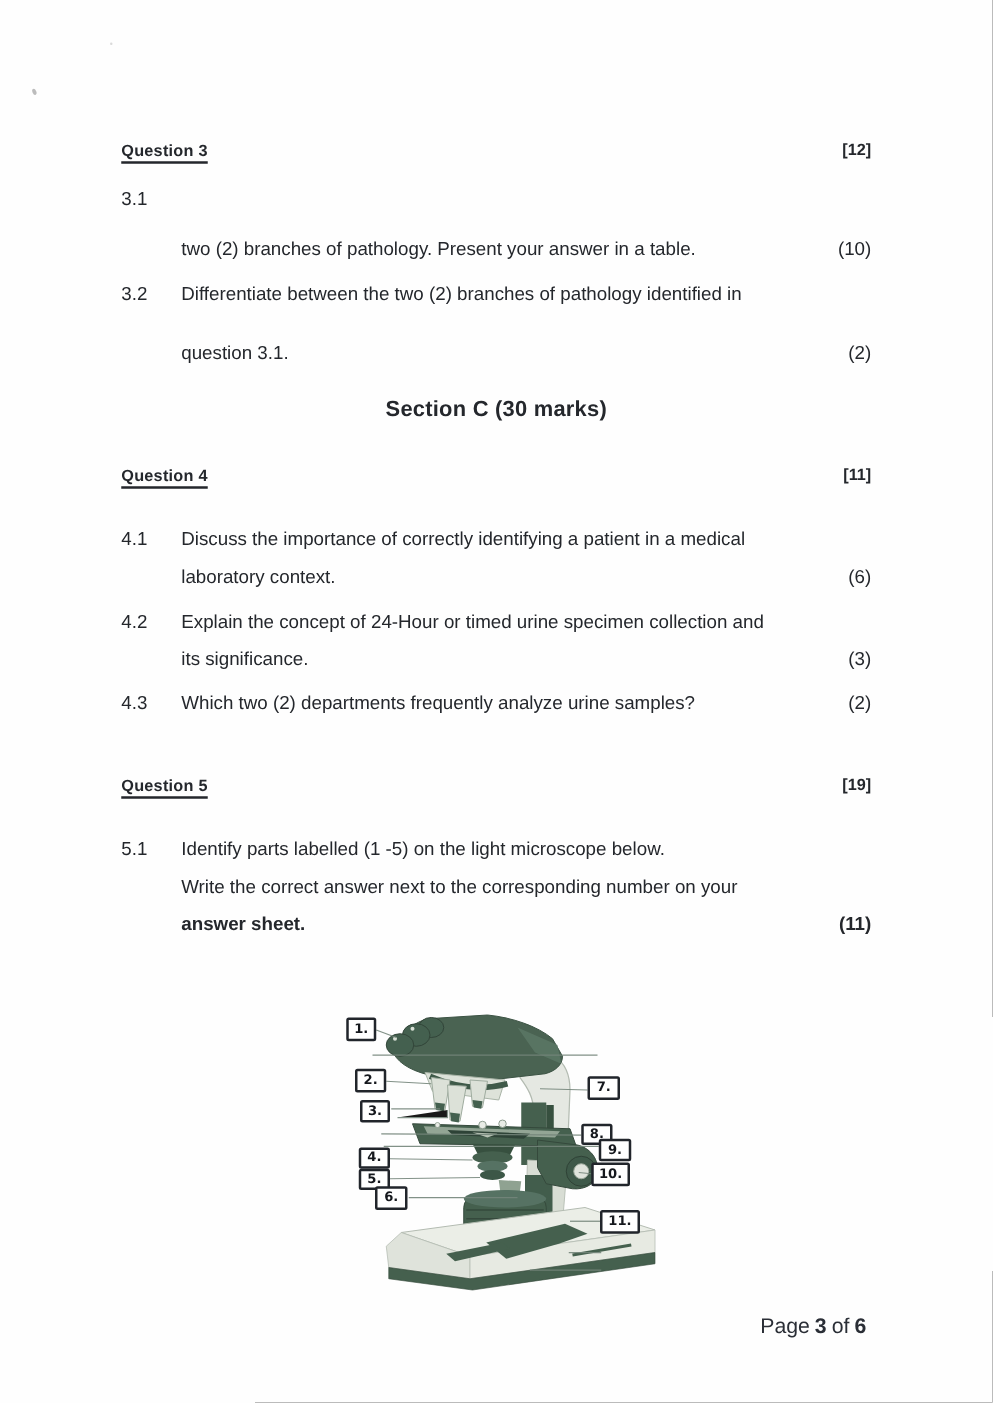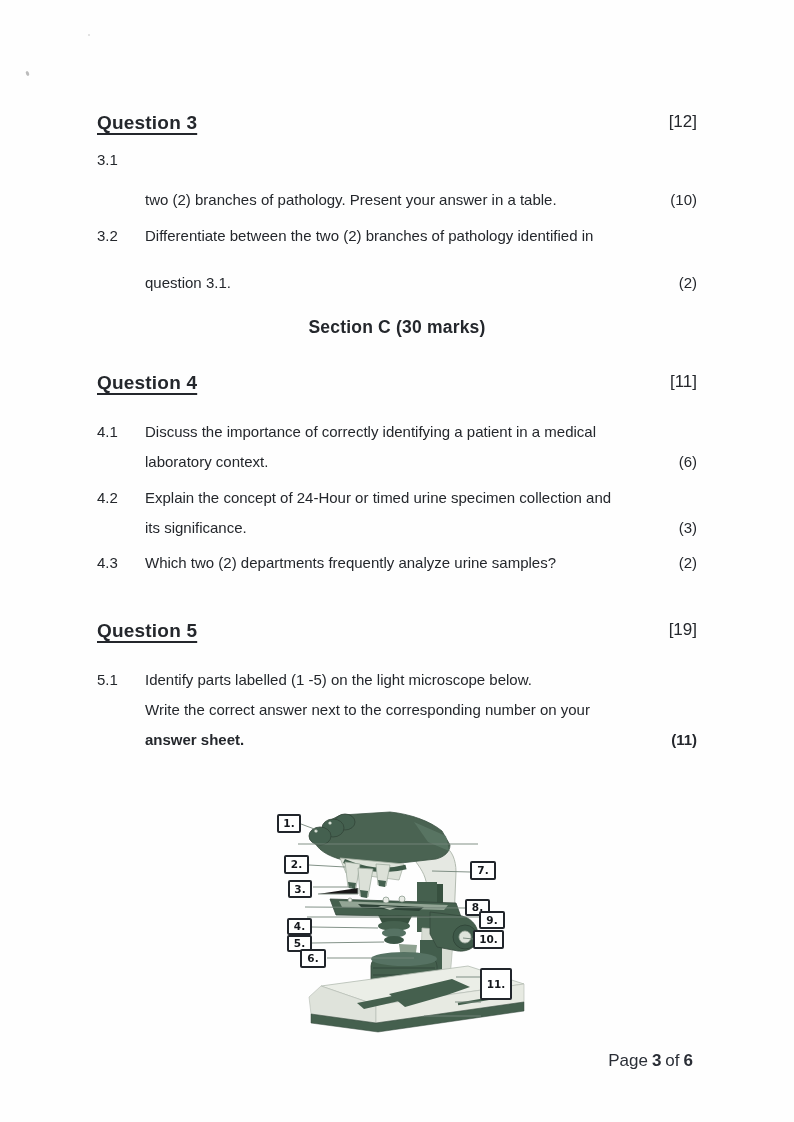--- a/index.html
+++ b/index.html
@@ -7,24 +7,24 @@
     position:relative;width:794px;height:1122px;background:#fefefe;
     font-family:"Liberation Sans",sans-serif;color:#24272c;overflow:hidden;
     margin:0 auto;
   }
   .speck{position:absolute;background:#a5a5a5;border-radius:50%;}
   .speck1{left:26px;top:71px;width:3px;height:5px;transform:rotate(-25deg);opacity:.75;}
   .speck2{left:88px;top:34px;width:2px;height:2px;opacity:.4;}
 
   .qheading{position:absolute;left:97px;right:97px;height:26px;}
   .qheading .ht{
-    font-weight:bold;font-size:19px;letter-spacing:.2px;
+    font-weight:bold;font-size:13px;letter-spacing:.2px;
     text-decoration:underline;text-decoration-thickness:2px;text-underline-offset:4px;
   }
-  .qheading .hm{position:absolute;right:0;top:0;font-weight:normal;font-size:17px;}
+  .qheading .hm{position:absolute;right:0;top:0;font-weight:bold;font-size:13px;}
 
   .row{position:absolute;left:97px;right:97px;height:22px;font-size:15px;}
   .qnum{position:absolute;left:0;top:0;}
   .qtext{position:absolute;left:48px;top:0;white-space:nowrap;}
   .qmarks{position:absolute;right:0;top:0;}
 
   .section-heading{
     position:absolute;left:0;width:794px;text-align:center;
     font-weight:bold;font-size:17.5px;letter-spacing:.2px;
   }
@@ -218,21 +218,21 @@
     <div class="fig-label" style="left:277px;top:814px;width:24px;height:19px;">1.</div>
     <div class="fig-label" style="left:284px;top:855px;width:25px;height:19px;">2.</div>
     <div class="fig-label" style="left:288px;top:880px;width:24px;height:18px;">3.</div>
     <div class="fig-label" style="left:287px;top:918px;width:25px;height:17px;">4.</div>
     <div class="fig-label" style="left:287px;top:935px;width:25px;height:17px;">5.</div>
     <div class="fig-label" style="left:300px;top:949px;width:26px;height:19px;">6.</div>
     <div class="fig-label" style="left:470px;top:861px;width:26px;height:19px;">7.</div>
     <div class="fig-label" style="left:465px;top:899px;width:25px;height:17px;">8.</div>
     <div class="fig-label" style="left:479px;top:911px;width:26px;height:18px;">9.</div>
     <div class="fig-label" style="left:473px;top:930px;width:31px;height:19px;">10.</div>
-    <div class="fig-label" style="left:480px;top:968px;width:32px;height:32px;">11.</div>
+    <div class="fig-label" style="left:480px;top:968px;width:32px;height:19px;">11.</div>
   </div>
 
   <div class="footer">
     <span>Page</span>
     <span class="b">3</span>
     <span>of</span>
     <span class="b">6</span>
   </div>
 
 </div>

